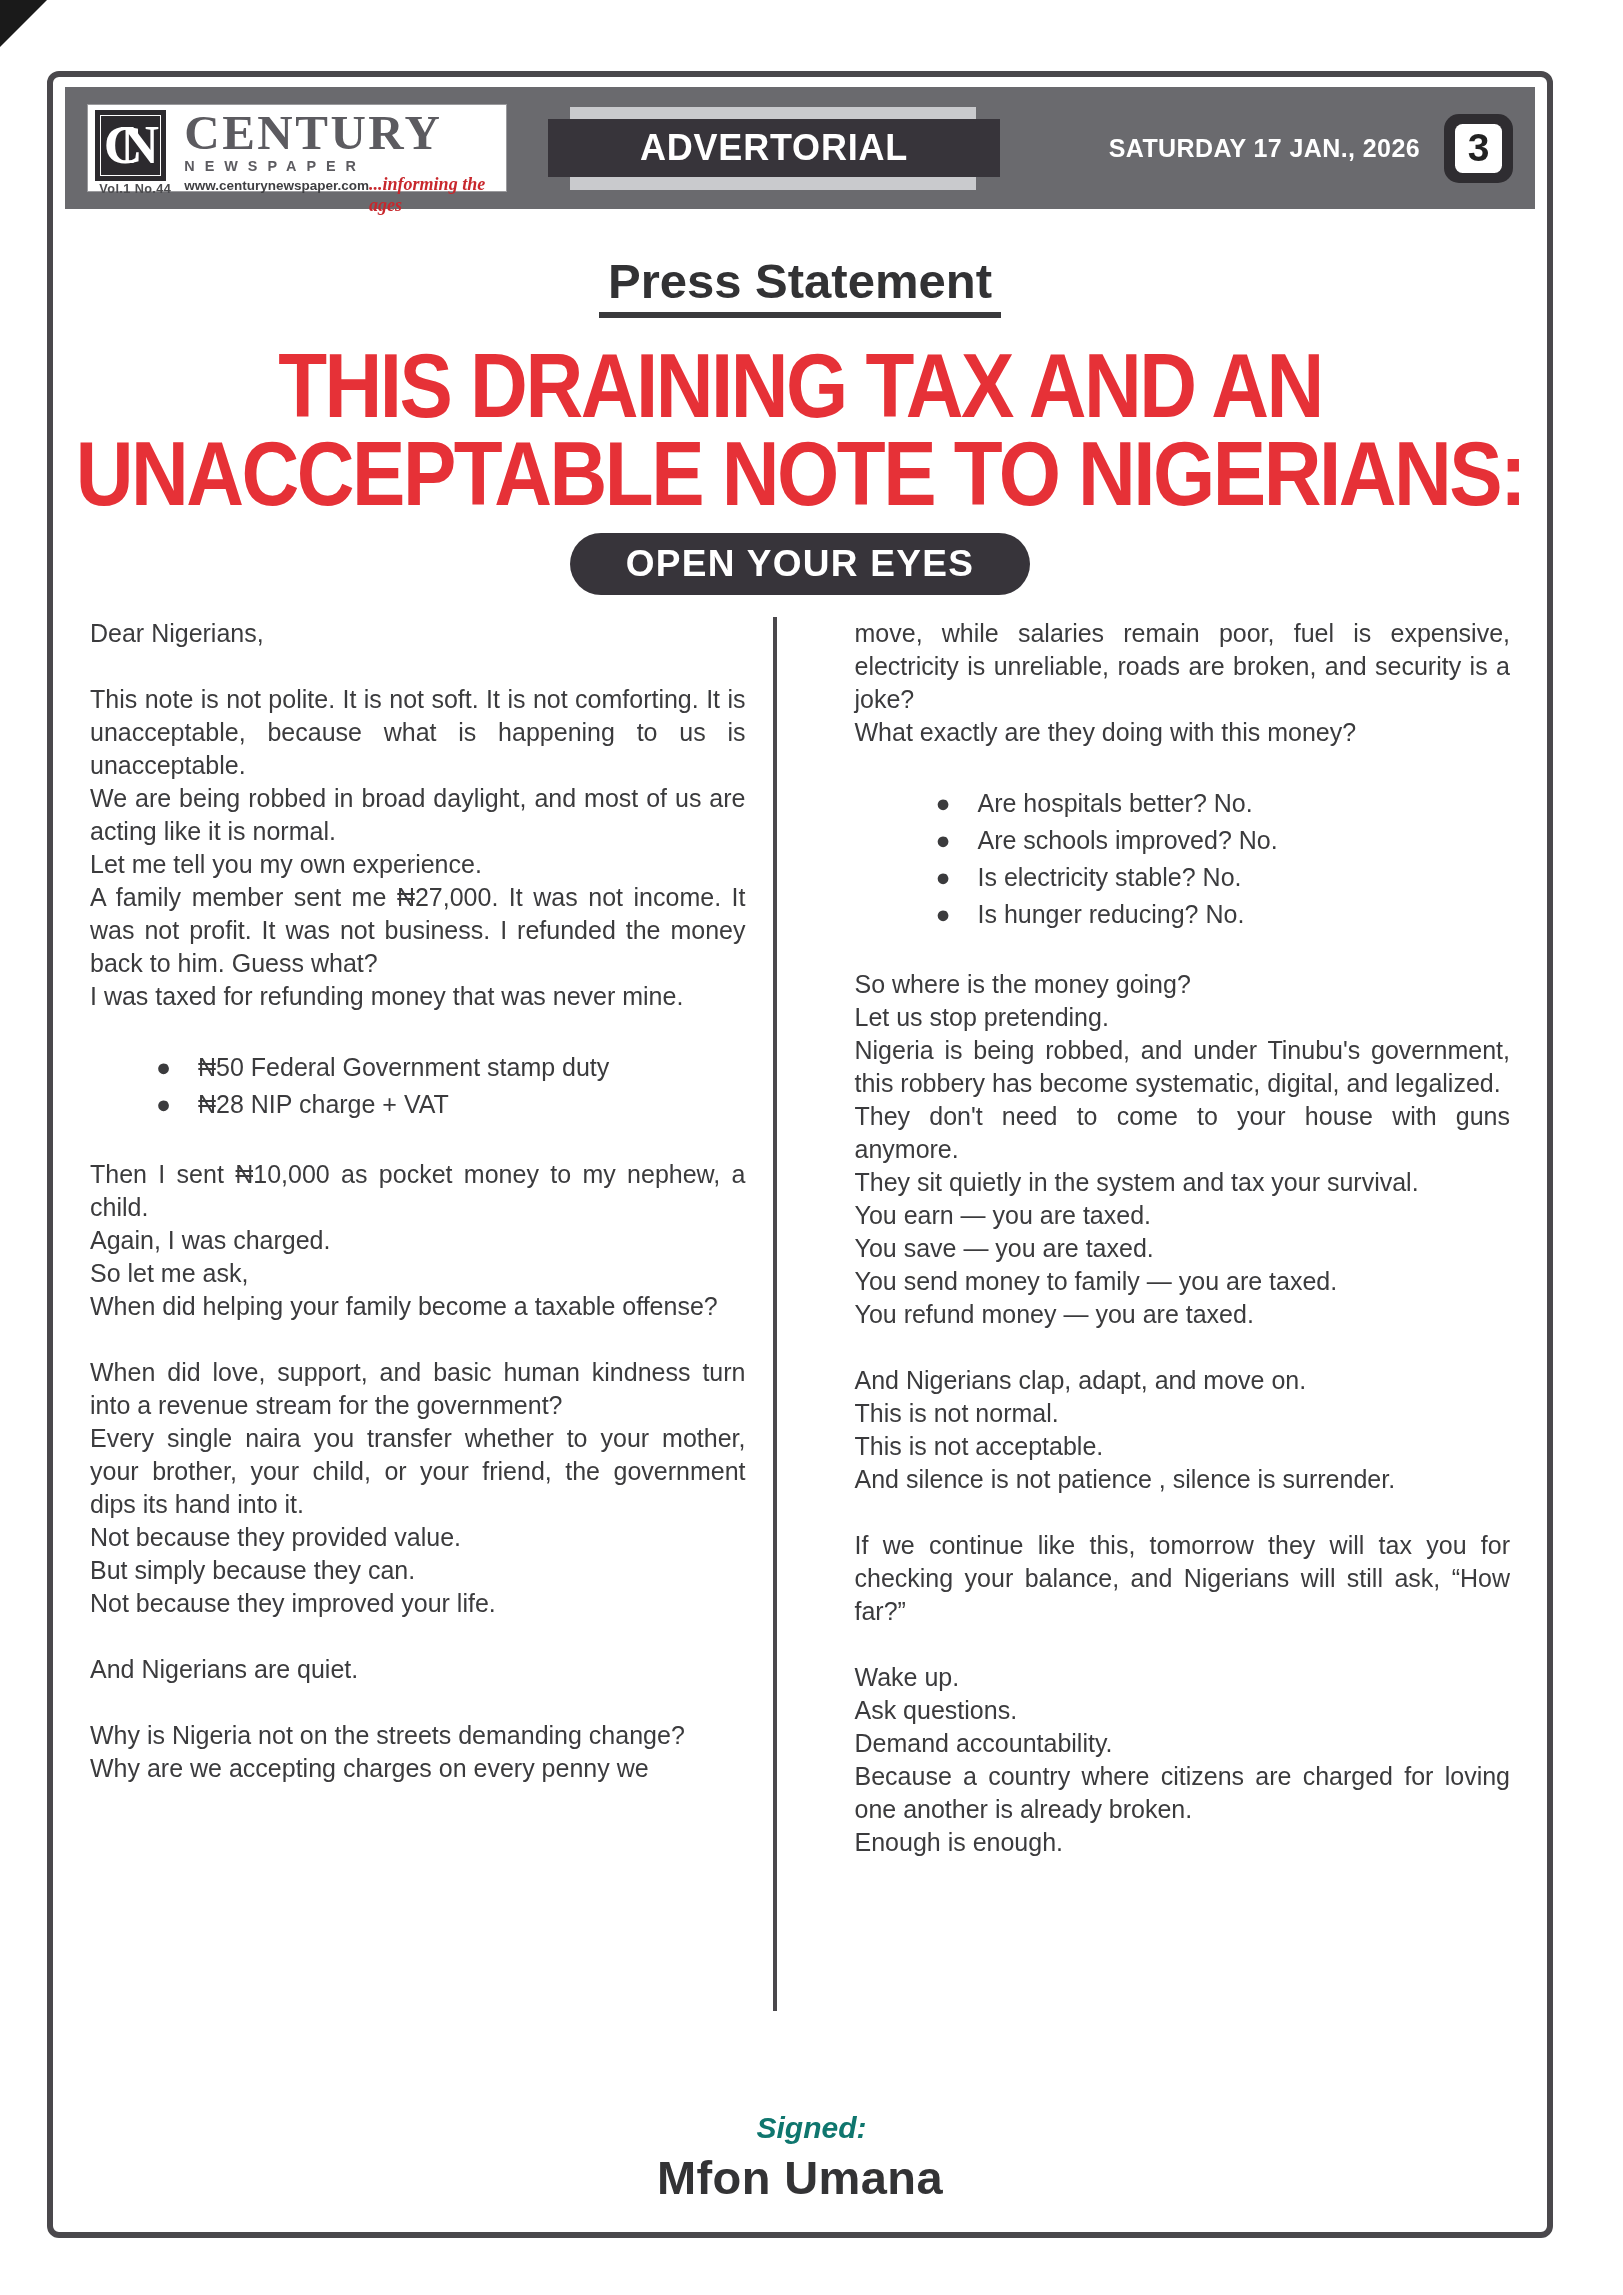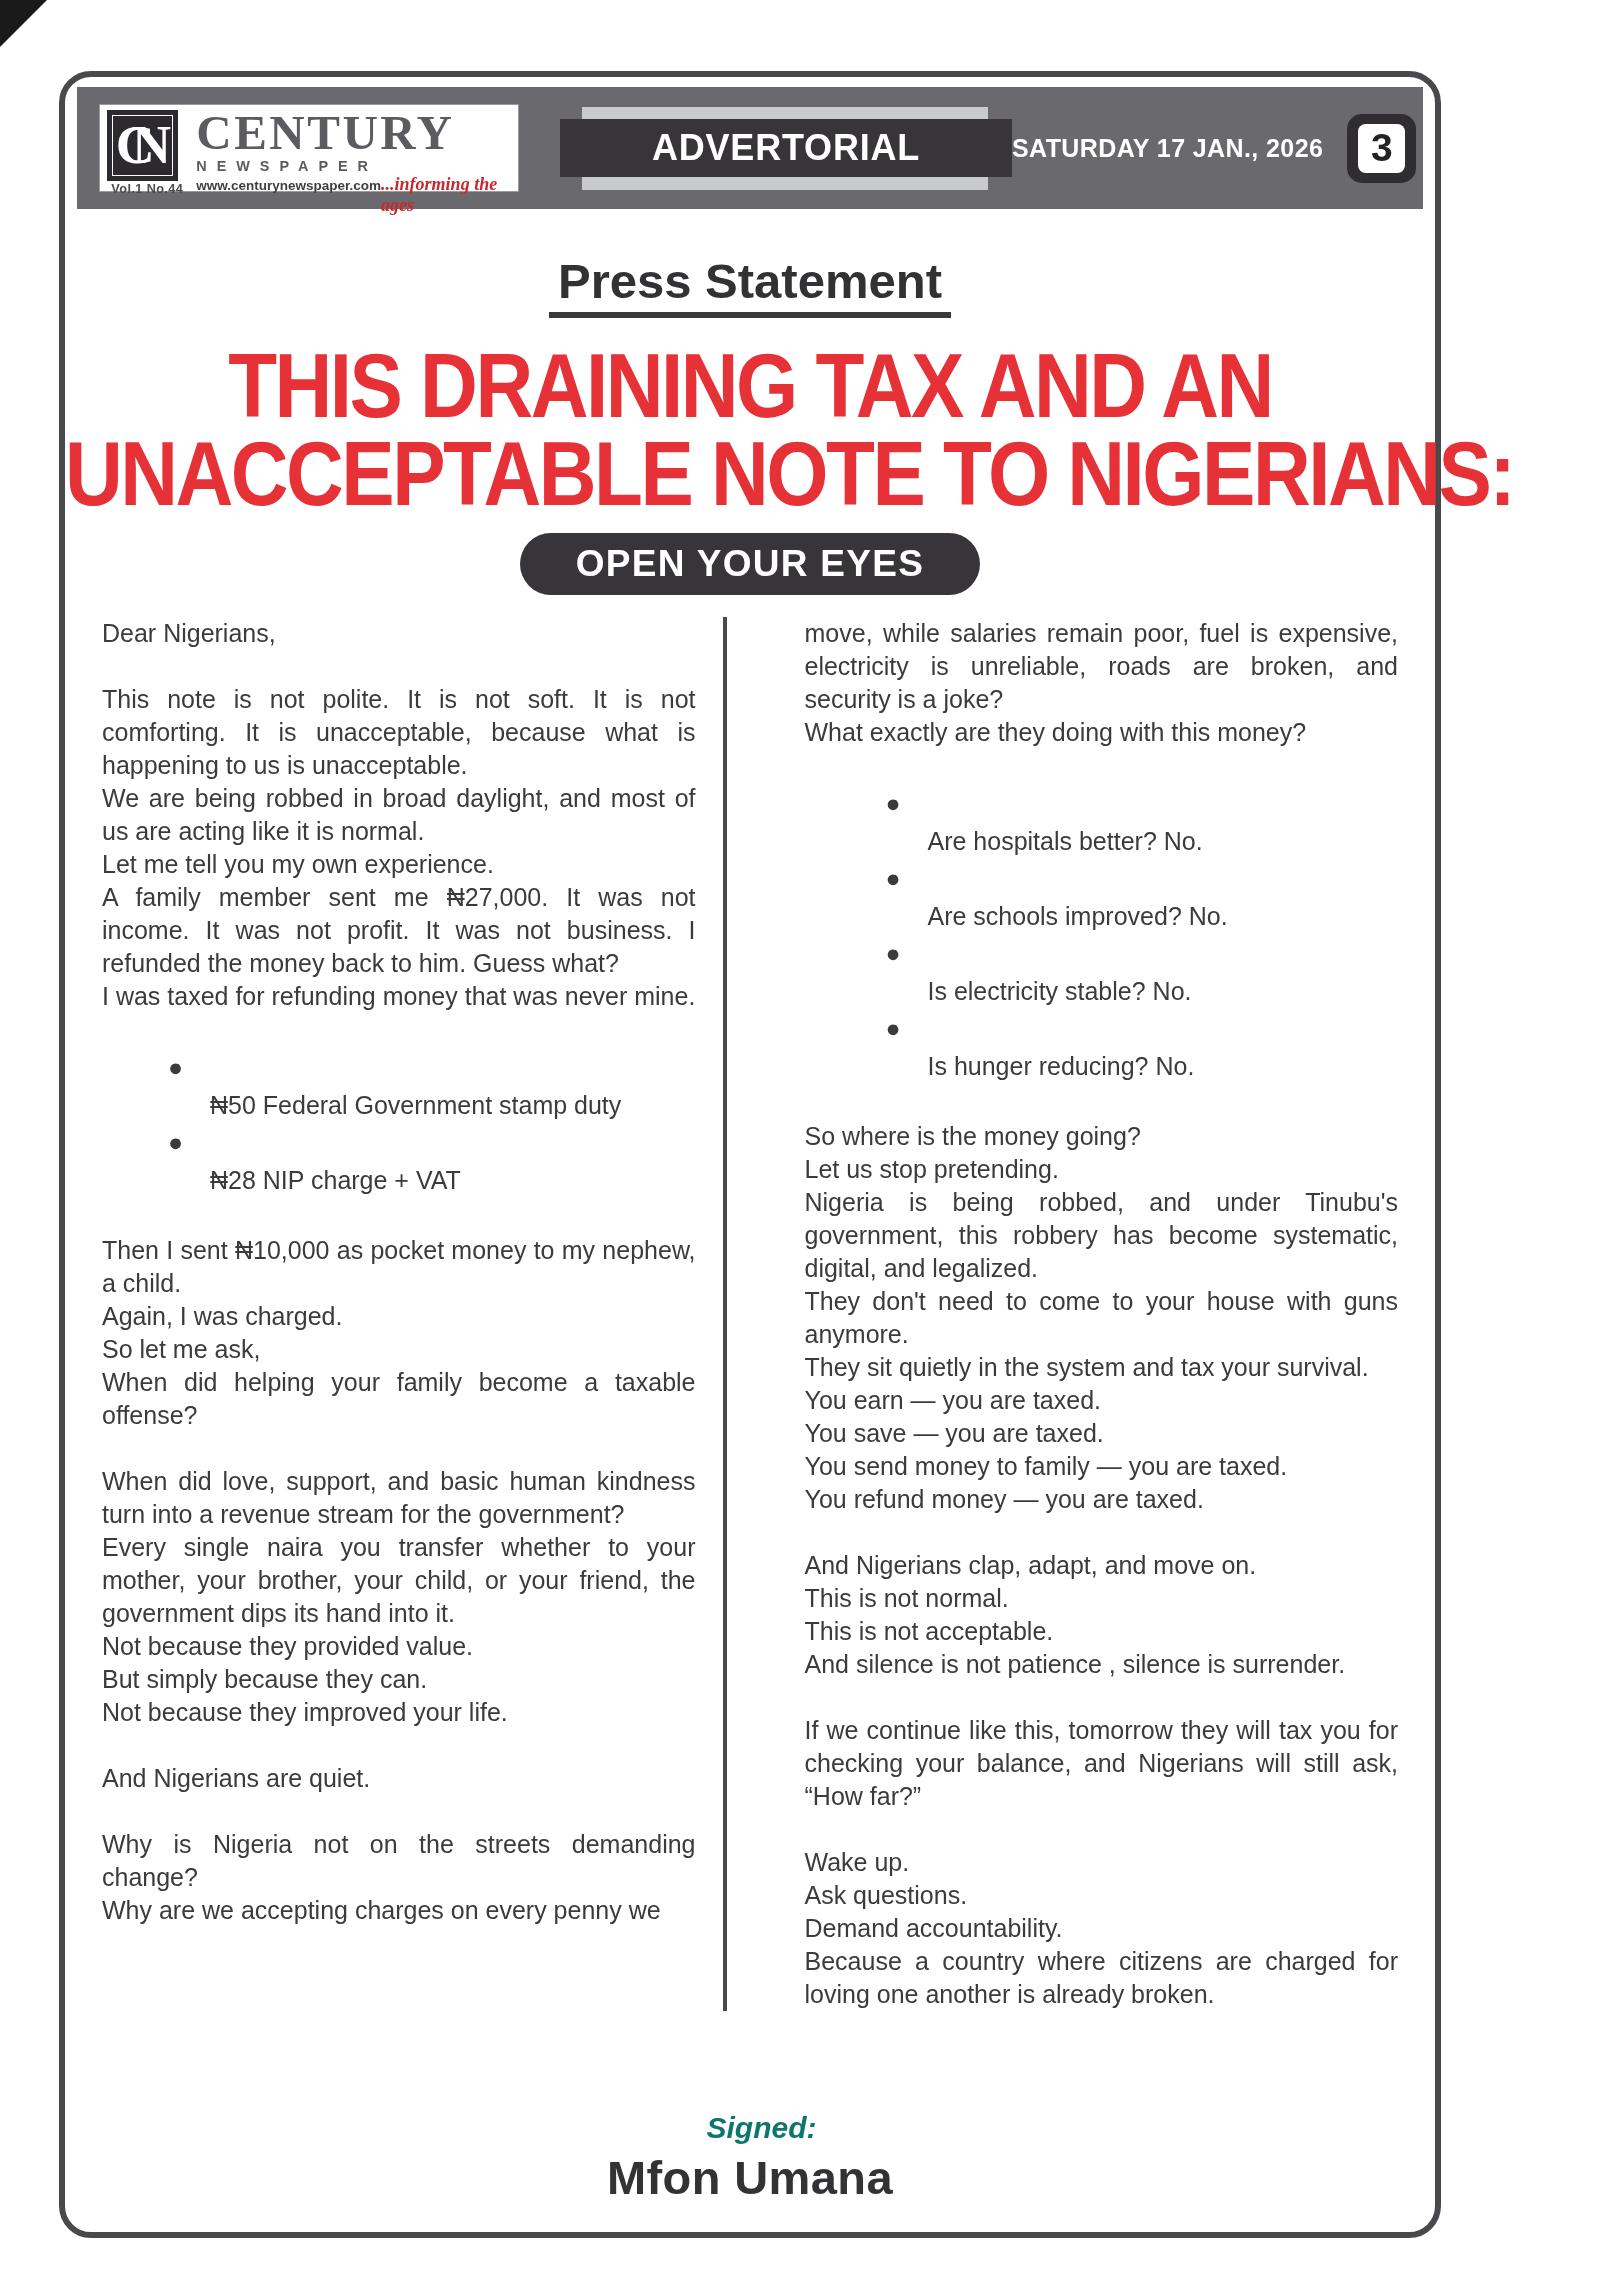--- a/index.html
+++ b/index.html
@@ -8,22 +8,22 @@
     --charcoal:#37343a;
     --light-gray:#c9cacd;
     --ink:#3b3b3d;
     --frame:#4a484c;
   }
   *{margin:0;padding:0;box-sizing:border-box;}
   html,body{width:1624px;height:2295px;background:#fff;overflow:hidden;
     font-family:"Liberation Sans","DejaVu Sans",sans-serif;color:var(--ink);}
   .artifact{position:absolute;left:0;top:0;width:0;height:0;
     border-top:47px solid #1a1a1a;border-right:47px solid transparent;}
-  .frame{position:absolute;left:59px;top:71px;width:1382px;height:2167px;
-    border:6px solid var(--frame);border-radius:32px;background:#fff;}
+  .frame{position:absolute;left:47px;top:71px;width:1506px;height:2167px;
+    border:6px solid var(--frame);border-radius:12px;background:#fff;}
   
   .masthead{margin:10px 12px 0 12px;height:122px;background:var(--band-gray);
     display:flex;align-items:center;padding:0 22px;}
   .logo{width:420px;height:88px;background:#ffffff;border:0.8px solid #9a9a9d;
     display:flex;align-items:flex-start;padding:5px 10px 3.4px 6.8px;flex:0 0 auto;}
   .logo-left{width:81px;flex:0 0 auto;text-align:center;}
   .monogram{width:71px;height:71px;background:#2c2a2e;border:2.5px solid #2c2a2e;
     outline:1.7px solid #fff;outline-offset:-6.8px;color:#fff;
     font-family:"Liberation Serif","DejaVu Serif",serif;font-weight:bold;
     font-size:54px;line-height:66px;text-align:center;letter-spacing:-0.42em;
@@ -60,21 +60,21 @@
   .columns{display:flex;margin:22px 37px 0 37px;height:1394px;overflow:hidden;gap:48px;}
   .col{flex:1;font-size:25px;line-height:33px;color:var(--ink);}
   .col-left{padding-right:27px;border-right:4.2px solid var(--frame);}
   .col-right{padding-left:30px;}
   .para{text-align:justify;text-align-last:left;}
   .gap{height:33px;}
   .bullet-row{display:flex;margin:4.2px 0;}
   .col-left .bullet-row{padding-left:66px;}
   .col-right .bullet-row{padding-left:81px;}
   .dot{width:42px;flex:0 0 auto;font-size:25px;}
-  .btext{flex:1;margin-top:38px;}
+  .btext{flex:1;}
   
   .signature{text-align:center;margin-top:100px;}
   .sig-label{font-size:30px;font-weight:bold;font-style:italic;color:#0f766e;margin-left:23px;}
   .sig-name{font-size:47px;font-weight:bold;color:#333335;margin-top:5px;letter-spacing:0.4px;}
 </style>
 </head>
 <body>
 
 <div class="artifact"></div>
 

